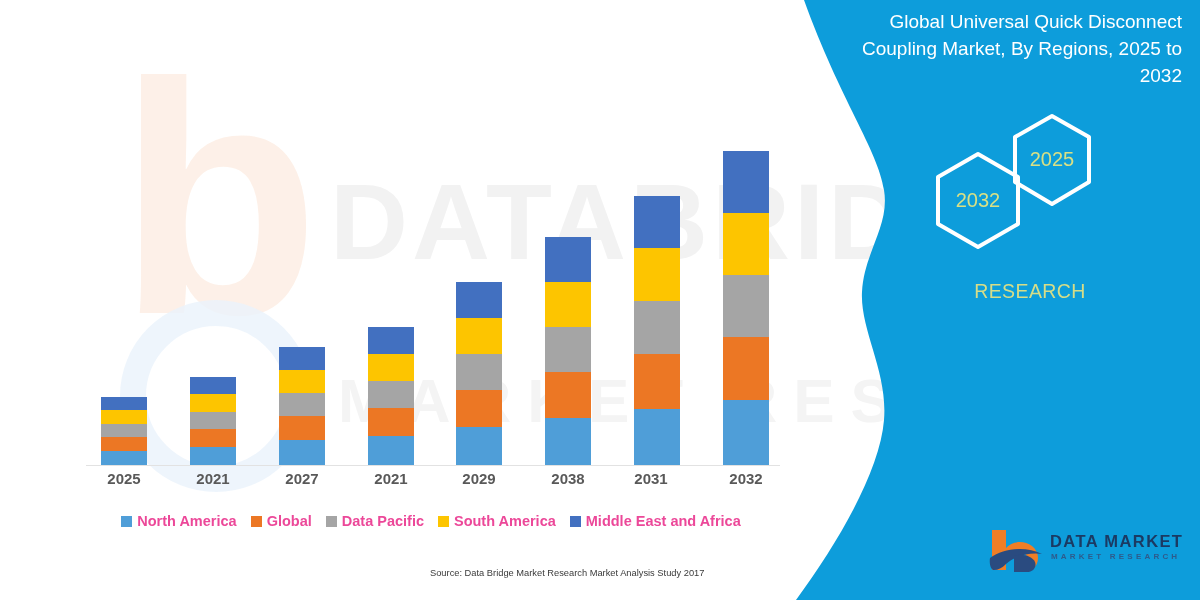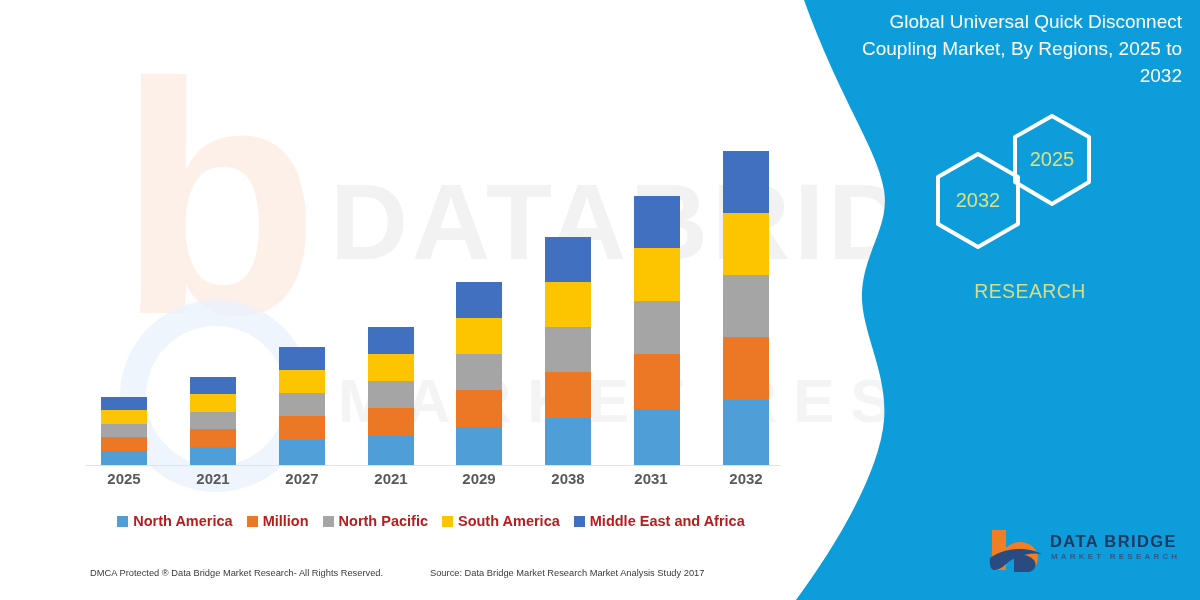--- a/index.html
+++ b/index.html
@@ -37,21 +37,21 @@
   .seg{width:100%;}
   .xlabels{position:absolute;left:0;top:360px;width:100%;height:24px;}
   .xlab{position:absolute;width:80px;text-align:center;font-size:15px;
         font-weight:700;color:#595959;top:0;}
 
   
   .legend{position:absolute;left:78px;top:513px;width:706px;
           display:flex;justify-content:center;align-items:center;gap:14px;}
   .lg-item{display:flex;align-items:center;gap:5px;}
   .lg-swatch{width:11px;height:11px;display:block;}
-  .lg-text{font-size:14.5px;font-weight:700;color:#b91c1c;white-space:nowrap;}
+  .lg-text{font-size:14.5px;font-weight:700;color:#ec4899;white-space:nowrap;}
 
   
   .foot{position:absolute;top:568px;font-size:9.3px;color:#3a3a3a;white-space:nowrap;}
   .foot-left{left:90px;}
   .foot-right{left:430px;}
 
   
   .rp-title{position:absolute;left:852px;top:8px;width:330px;
        text-align:right;color:#ffffff;font-size:19px;line-height:27px;}
   .hexwrap{position:absolute;left:930px;top:112px;width:180px;height:110px;}
@@ -164,37 +164,36 @@
       </div>
   </div>
 
   <div class="legend" id="legend">
       <div class="lg-item">
         <span class="lg-swatch" style="background: rgb(79, 158, 216);"></span>
         <span class="lg-text">North America</span>
       </div>
       <div class="lg-item">
         <span class="lg-swatch" style="background: rgb(236, 119, 36);"></span>
-        <span class="lg-text">Million</span>
+        <span class="lg-text">Global</span>
       </div>
       <div class="lg-item">
         <span class="lg-swatch" style="background: rgb(165, 165, 165);"></span>
-        <span class="lg-text">North Pacific</span>
+        <span class="lg-text">Data Pacific</span>
       </div>
       <div class="lg-item">
         <span class="lg-swatch" style="background: rgb(253, 197, 0);"></span>
         <span class="lg-text">South America</span>
       </div>
       <div class="lg-item">
         <span class="lg-swatch" style="background: rgb(66, 112, 192);"></span>
         <span class="lg-text">Middle East and Africa</span>
       </div>
     </div>
 
-  <div class="foot foot-left">DMCA Protected ® Data Bridge Market Research-  All Rights Reserved.</div>
   <div class="foot foot-right">Source: Data Bridge Market Research  Market Analysis Study 2017</div>
 
   <div class="rp-title">Global Universal Quick Disconnect Coupling Market, By Regions, 2025 to 2032</div>
 
   <div class="hexwrap">
     <div class="hex" style="left:78px;top:0px;">
       <svg width="88" height="98" viewBox="0 0 88 98">
         <polygon points="44,4 81,25 81,70 44,92 7,70 7,25" fill="none" stroke="#ffffff" stroke-width="4" stroke-linejoin="round"></polygon>
       </svg>
       <div class="hex-label" style="top:36px;">2025</div>
@@ -212,17 +211,17 @@
   </div>
 
   <div class="logo">
     <svg width="58" height="50" viewBox="0 0 58 50">
       <path d="M4 4 L18 4 L18 22 C24 15 36 14 44 20 C52 26 52 38 44 44 L30 44
                C40 40 42 30 35 26 C28 22 18 27 18 36 L18 44 L4 44 Z" fill="#f07e26"></path>
       <path d="M2 32 C16 22 38 20 54 28 C42 26 26 30 18 38 C14 42 10 44 6 44
                C3 44 1 38 2 32 Z" fill="#2a4b80"></path>
       <path d="M26 30 C34 27 44 30 47 36 C49 41 45 46 39 46 L26 46 Z" fill="#2a4b80"></path>
     </svg>
-    <div class="logo-txt1">DATA BRIDGE</div>
+    <div class="logo-txt1">DATA MARKET</div>
     <div class="logo-txt2">MARKET RESEARCH</div>
   </div>
 
 </div>
 
 </body></html>

